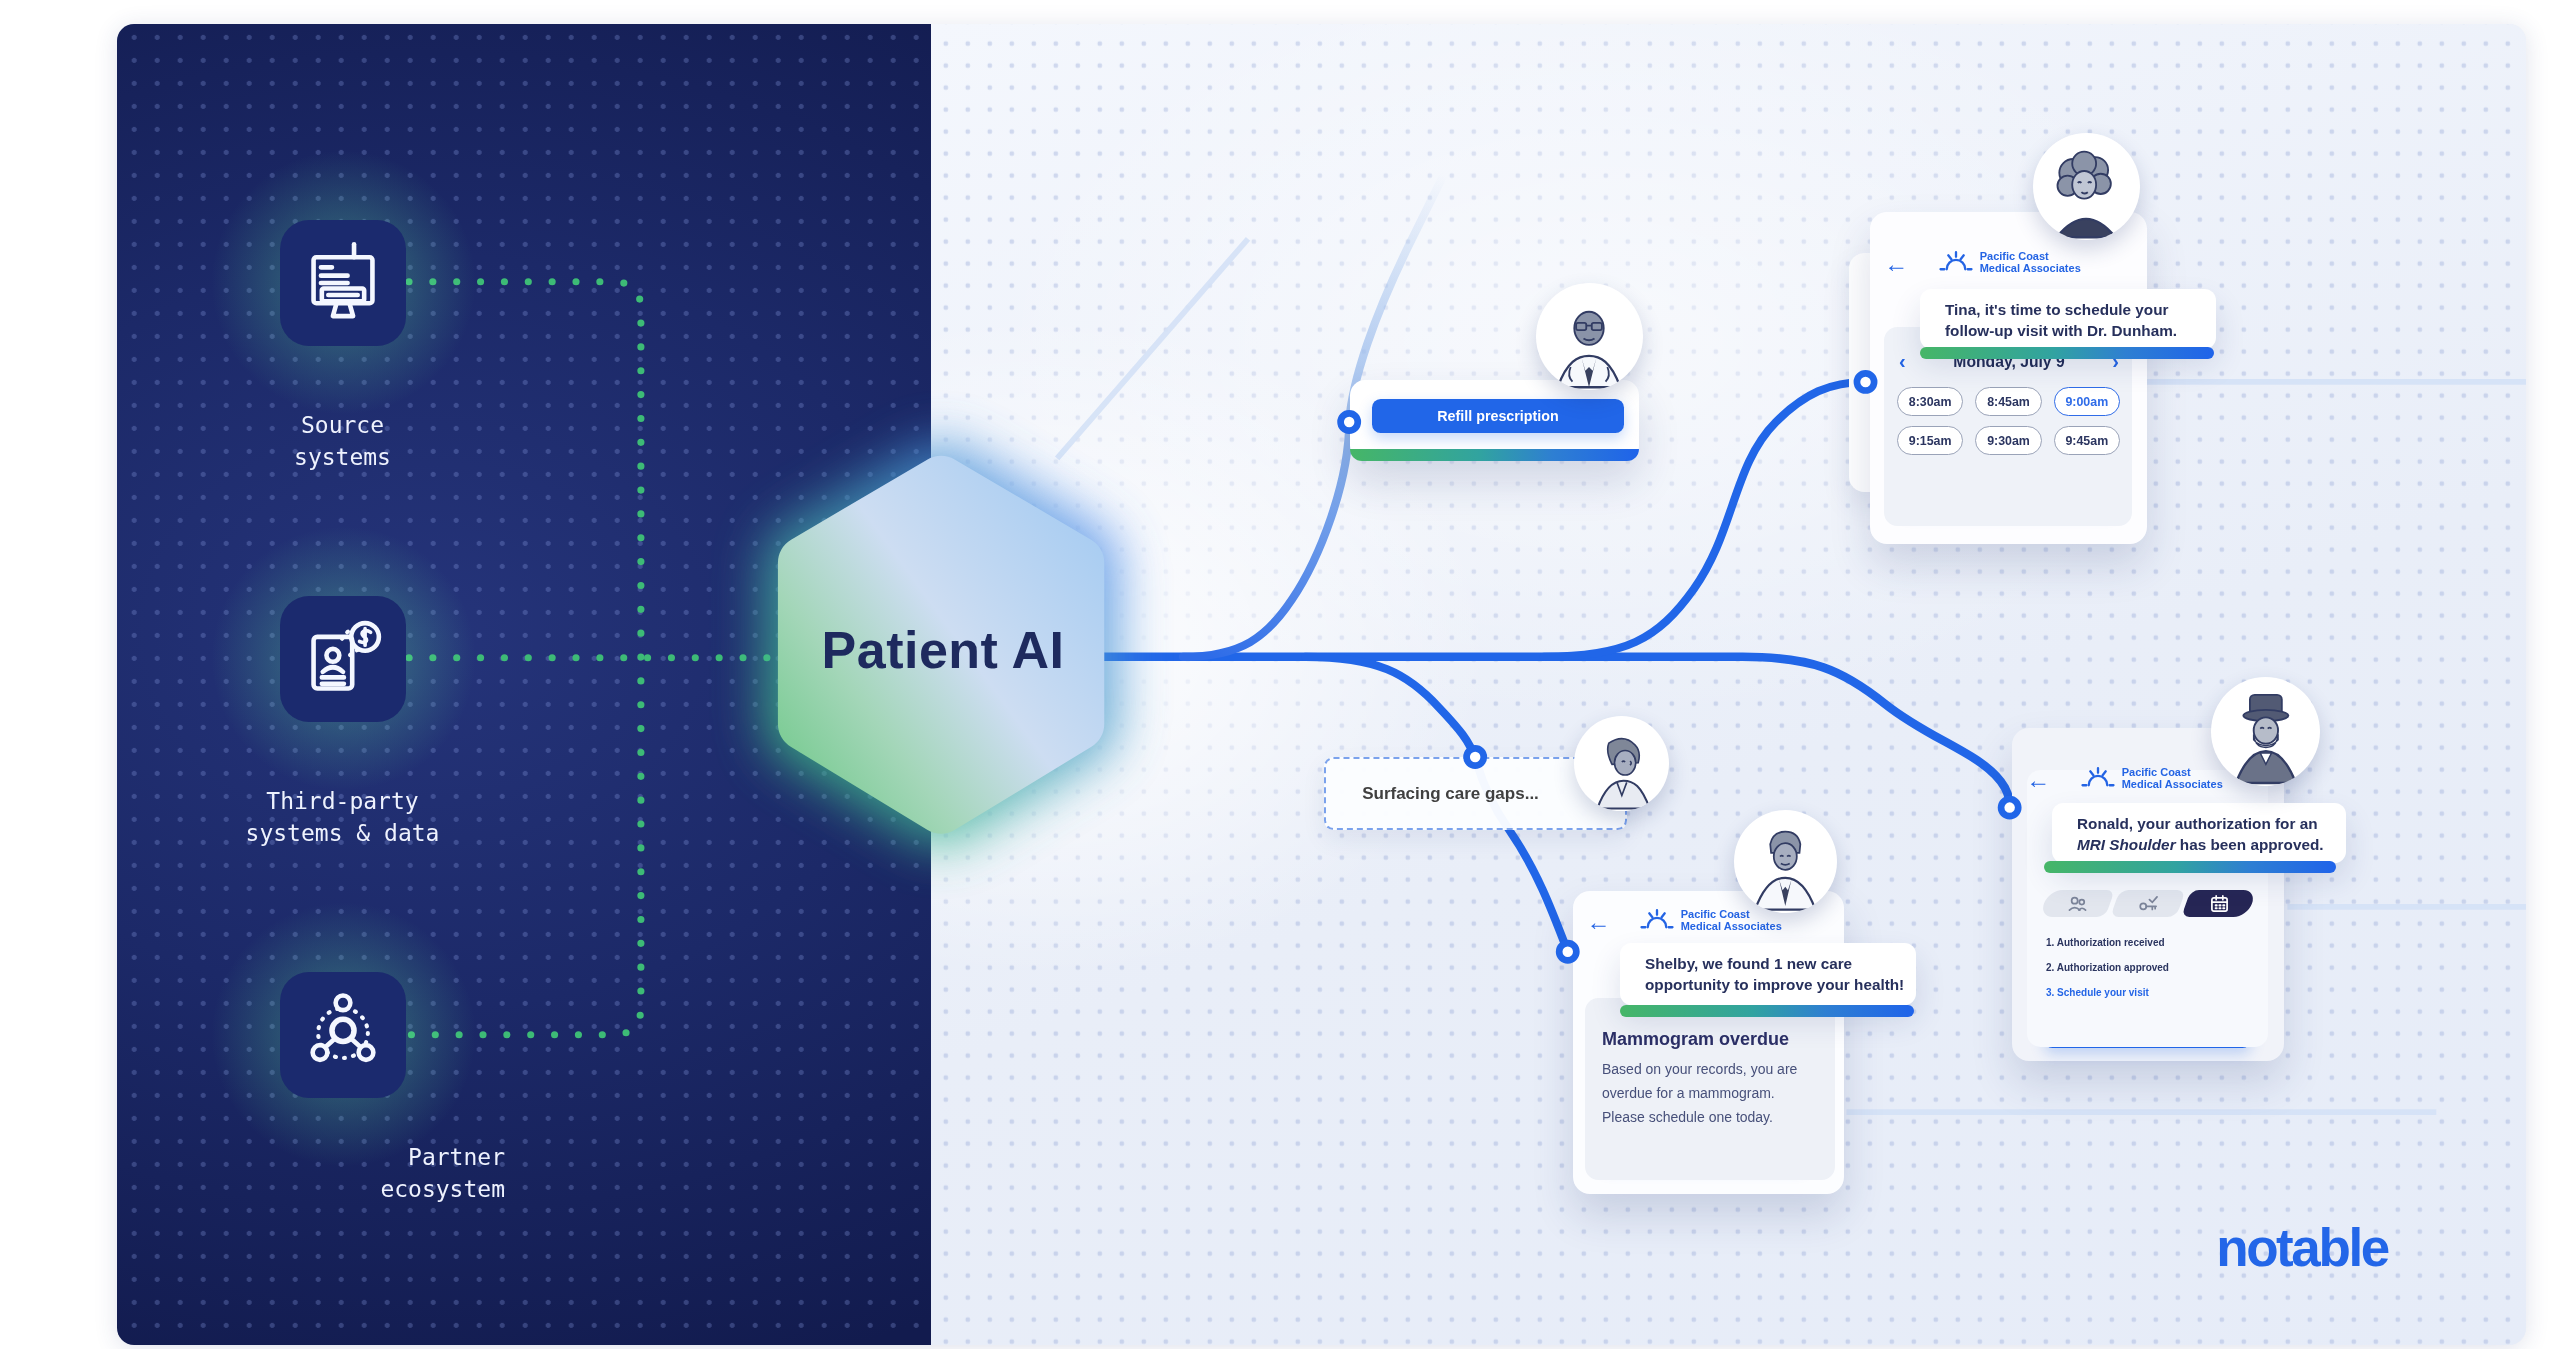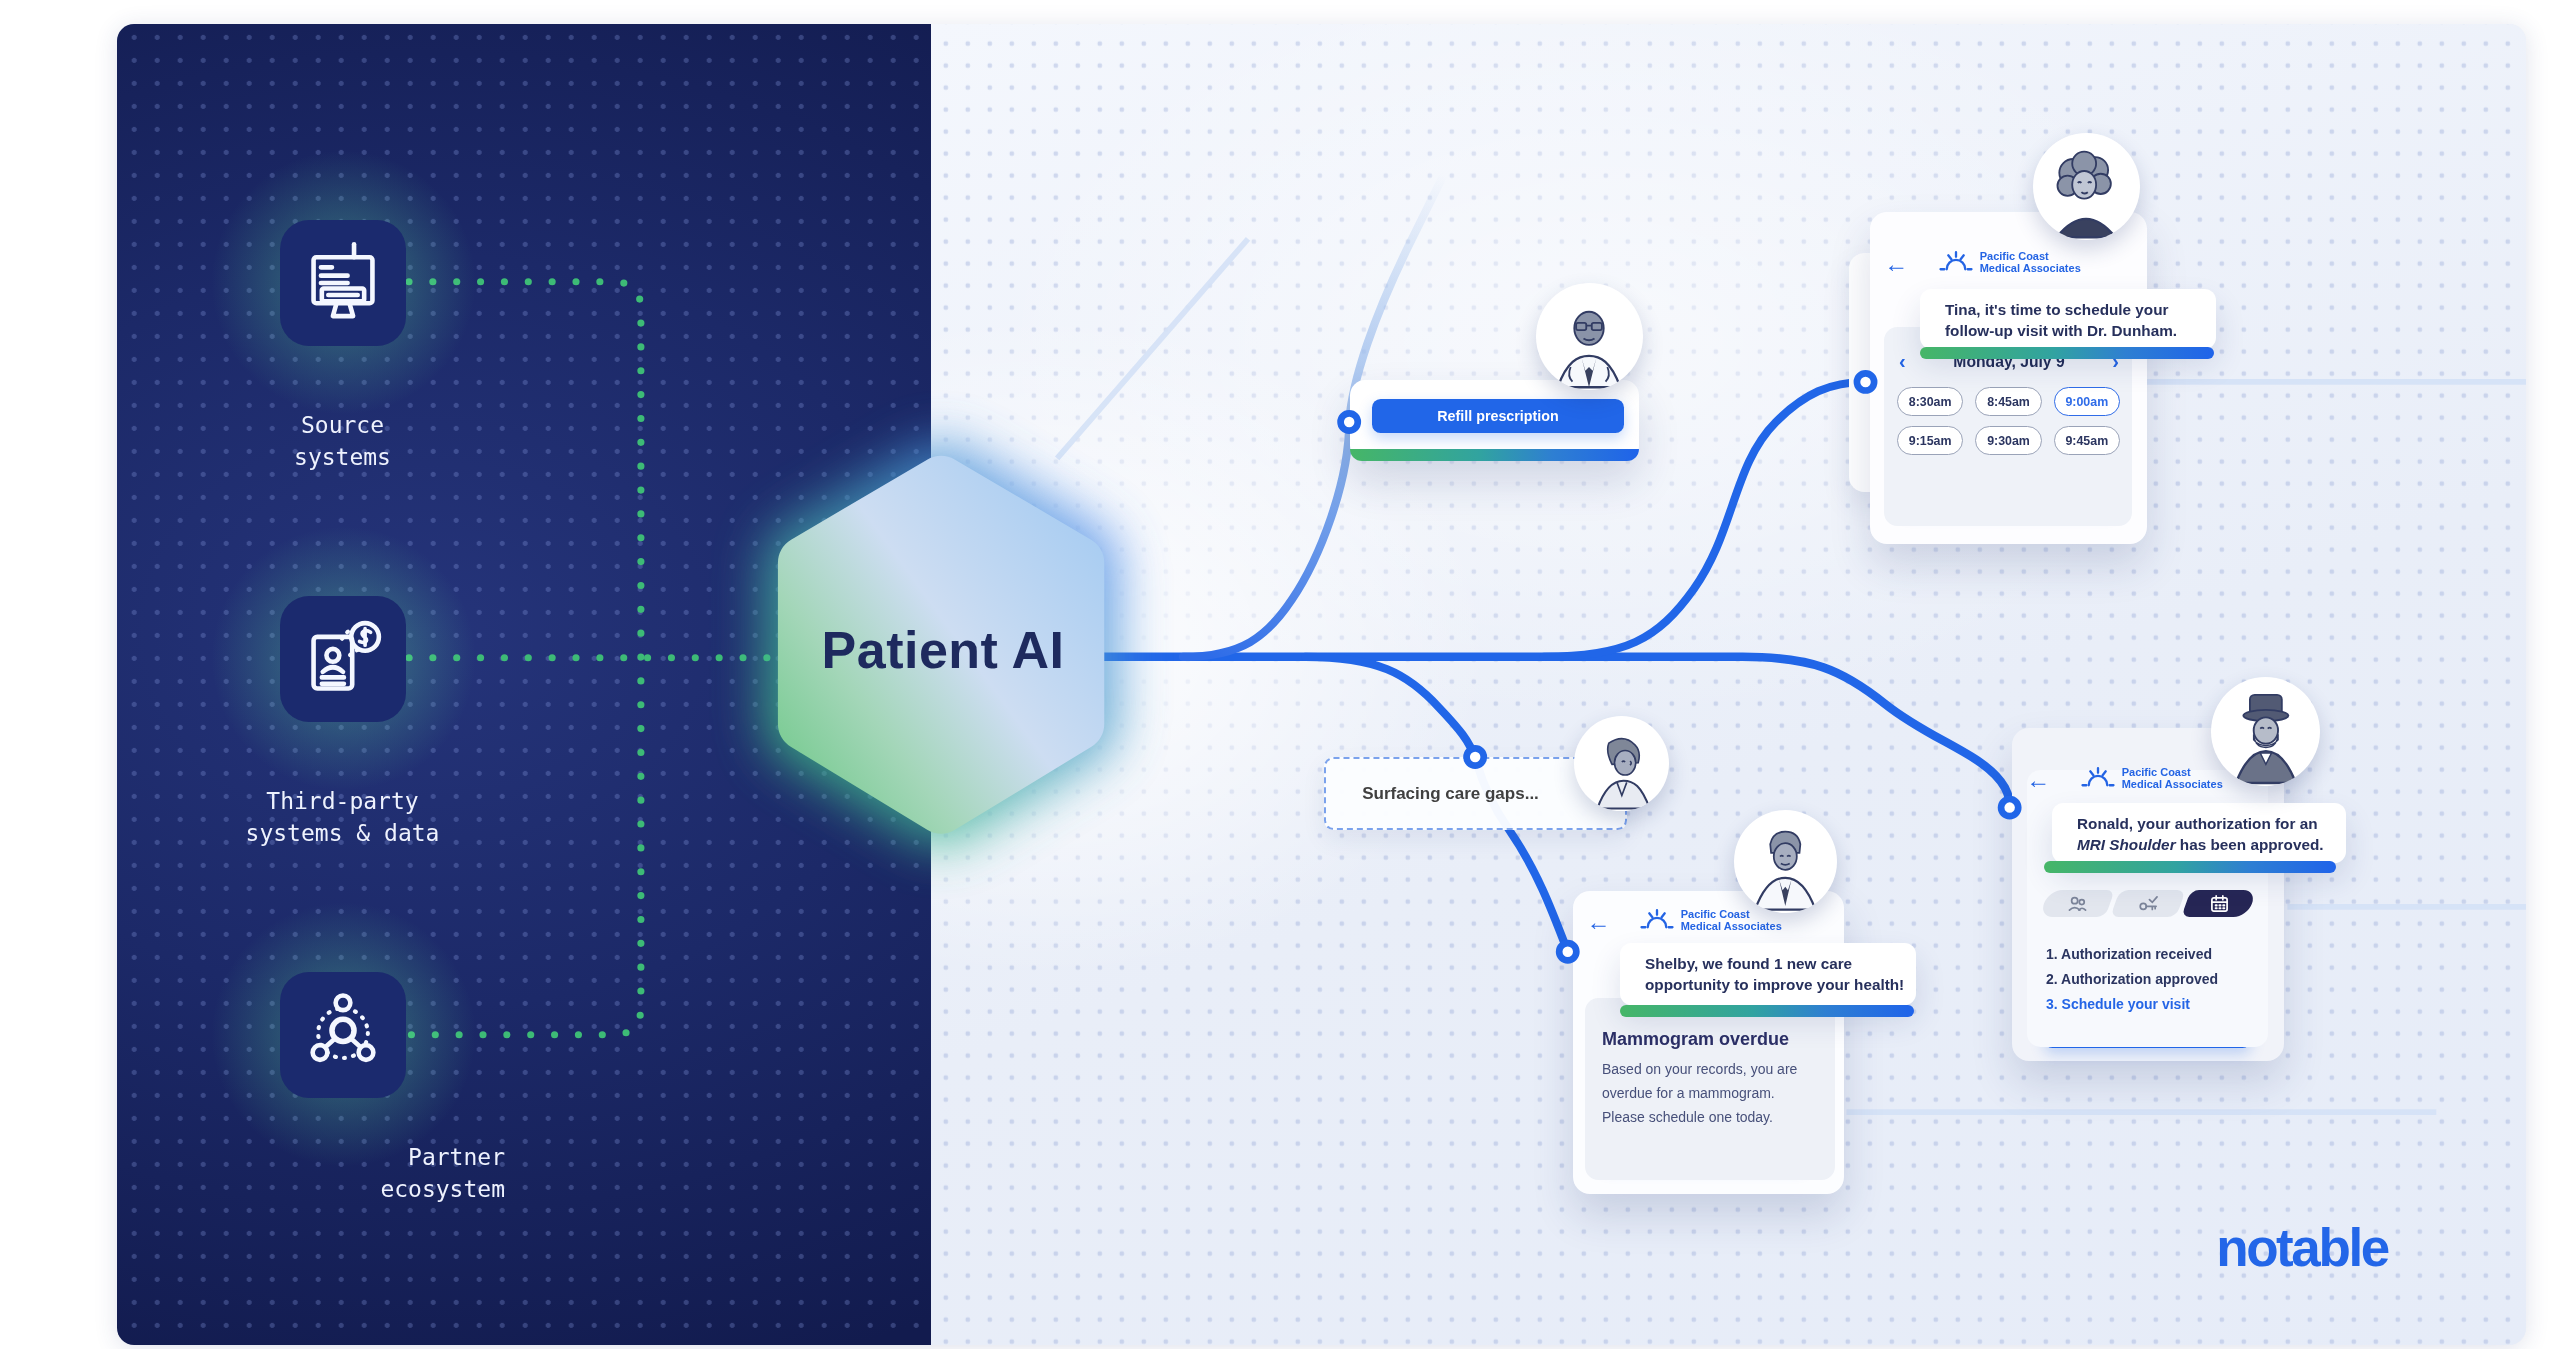--- a/index.html
+++ b/index.html
@@ -92,21 +92,21 @@
   
   .ronald-card{left:1895px;top:704px;width:272px;height:333px;background:#f1f3f9;}
   .tabs{position:absolute;left:32px;top:162px;width:208px;height:27px;display:flex;gap:4.8px;z-index:2;}
   .tab{flex:1;border-radius:8.6px;background:#e2e6ee;transform:skewX(-20deg);display:flex;align-items:center;
     justify-content:center;cursor:pointer;}
   .tab.first{border-radius:14.3px 8.6px 8.6px 14.3px;}
   .tab.last{border-radius:8.6px 14.3px 14.3px 8.6px;}
   .tab.active{background:#262655;}
   .tab>span{transform:skewX(20deg);display:flex;}
   .tab svg{width:23px;height:19px;}
-  .steps{position:absolute;left:34px;top:214px;z-index:2;font-size:14px;line-height:25px;font-weight:600;color:#2b3560;}
+  .steps{position:absolute;left:34px;top:202px;z-index:2;font-size:10px;line-height:25px;font-weight:600;color:#2b3560;}
   .steps .link{color:#2465e6;font-weight:700;cursor:pointer;}
 
   .brand-logo{position:absolute;left:2042px;top:1193px;width:286px;z-index:9;text-align:center;
     font-size:53px;font-weight:700;letter-spacing:-2.4px;color:#2366e8;}
 
   .it{font-style:italic;}
 </style>
 </head>
 <body>
 

